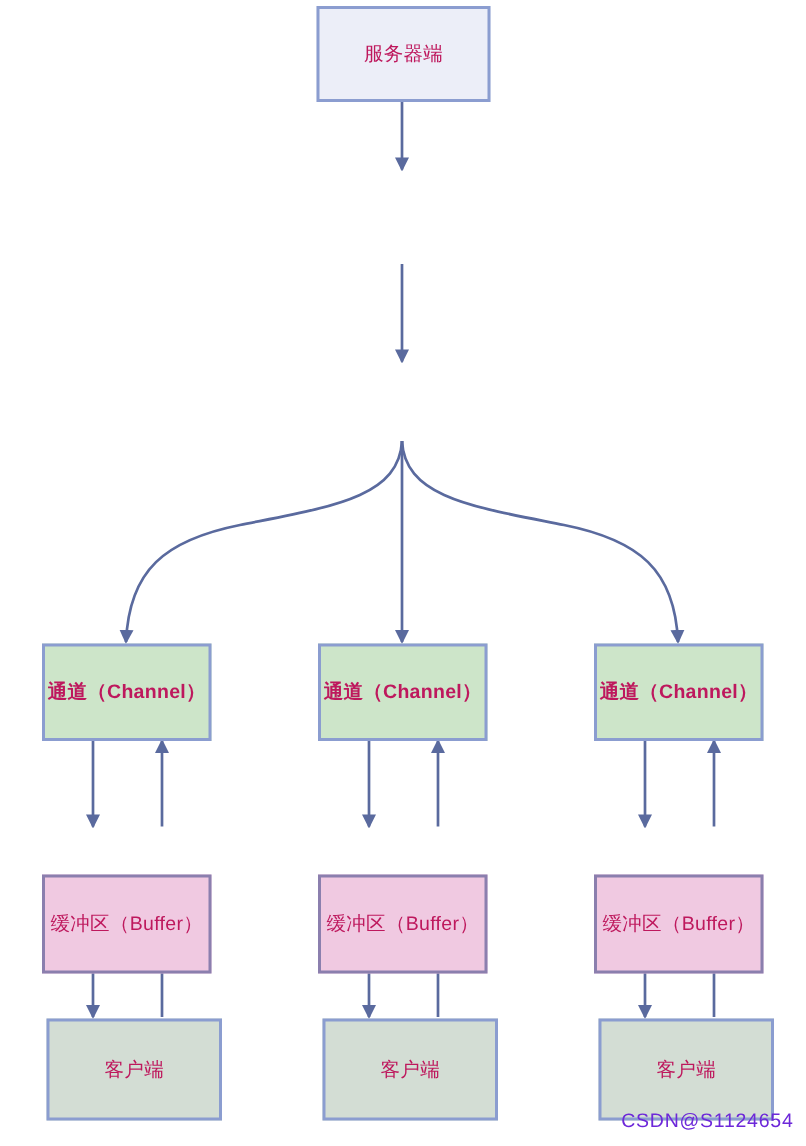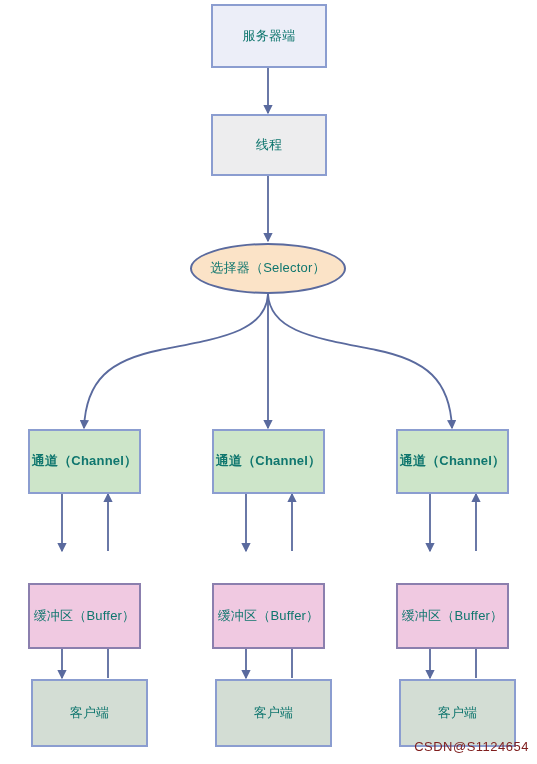--- a/index.html
+++ b/index.html
@@ -26,21 +26,21 @@
     height: 764px;
     pointer-events: none;
   }
   .node {
     position: absolute;
     box-sizing: border-box;
     display: flex;
     align-items: center;
     justify-content: center;
     text-align: center;
-    color: #0f766e;
+    color: #be185d;
     font-size: 13px;
     line-height: 1.3;
     letter-spacing: 0.2px;
     white-space: nowrap;
     z-index: 2;
   }
   .node.rect {
     border: 2px solid #8b9dd0;
   }
   .node.server {
@@ -66,21 +66,21 @@
   .node.selector {
     background: #fbe3c7;
     border: 2px solid #5a6a9e;
     border-radius: 50%;
     font-size: 13px;
   }
   #watermark {
     position: absolute;
     right: 8px;
     bottom: 10px;
-    color: #7f1d1d;
+    color: #6d28d9;
     font-size: 13px;
     letter-spacing: 0.5px;
     z-index: 3;
     white-space: nowrap;
     font-family: "Liberation Sans", "DejaVu Sans", sans-serif;
   }
 </style>
 </head>
 <body>
 
@@ -120,23 +120,21 @@
       <line x1="430" y1="494" x2="430" y2="551" marker-end="url(#arrow)"></line>
       <line x1="476" y1="551" x2="476" y2="494" marker-end="url(#arrow)"></line>
 
       <line x1="430" y1="618" x2="430" y2="678" marker-end="url(#arrow)"></line>
       <line x1="476" y1="678" x2="476" y2="618" marker-end="url(#arrow)"></line>
     </g>
   </svg>
 
   <div class="node rect server" style="left:211px; top:4px; width:116px; height:64px;">服务器端</div>
 
-  <div class="node rect thread" style="left:211px; top:114px; width:116px; height:62px;">线程</div>
 
-  <div class="node selector" style="left:190px; top:243px; width:156px; height:51px;">选择器（Selector）</div>
 
   <div class="node rect channel" style="left:28px; top:429px; width:113px; height:65px;">通道（Channel）</div>
   <div class="node rect channel" style="left:212px; top:429px; width:113px; height:65px;">通道（Channel）</div>
   <div class="node rect channel" style="left:396px; top:429px; width:113px; height:65px;">通道（Channel）</div>
 
   <div class="node rect buffer" style="left:28px; top:552px; width:113px; height:66px;">缓冲区（Buffer）</div>
   <div class="node rect buffer" style="left:212px; top:552px; width:113px; height:66px;">缓冲区（Buffer）</div>
   <div class="node rect buffer" style="left:396px; top:552px; width:113px; height:66px;">缓冲区（Buffer）</div>
 
   <div class="node rect client" style="left:31px; top:679px; width:117px; height:68px;">客户端</div>

